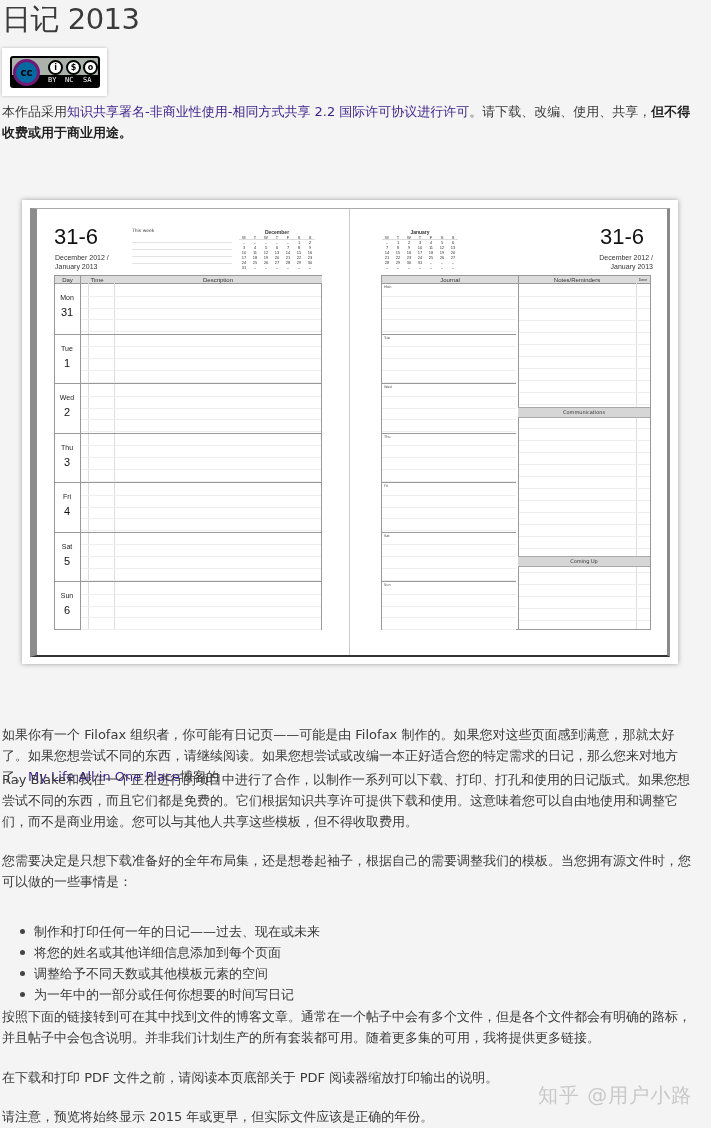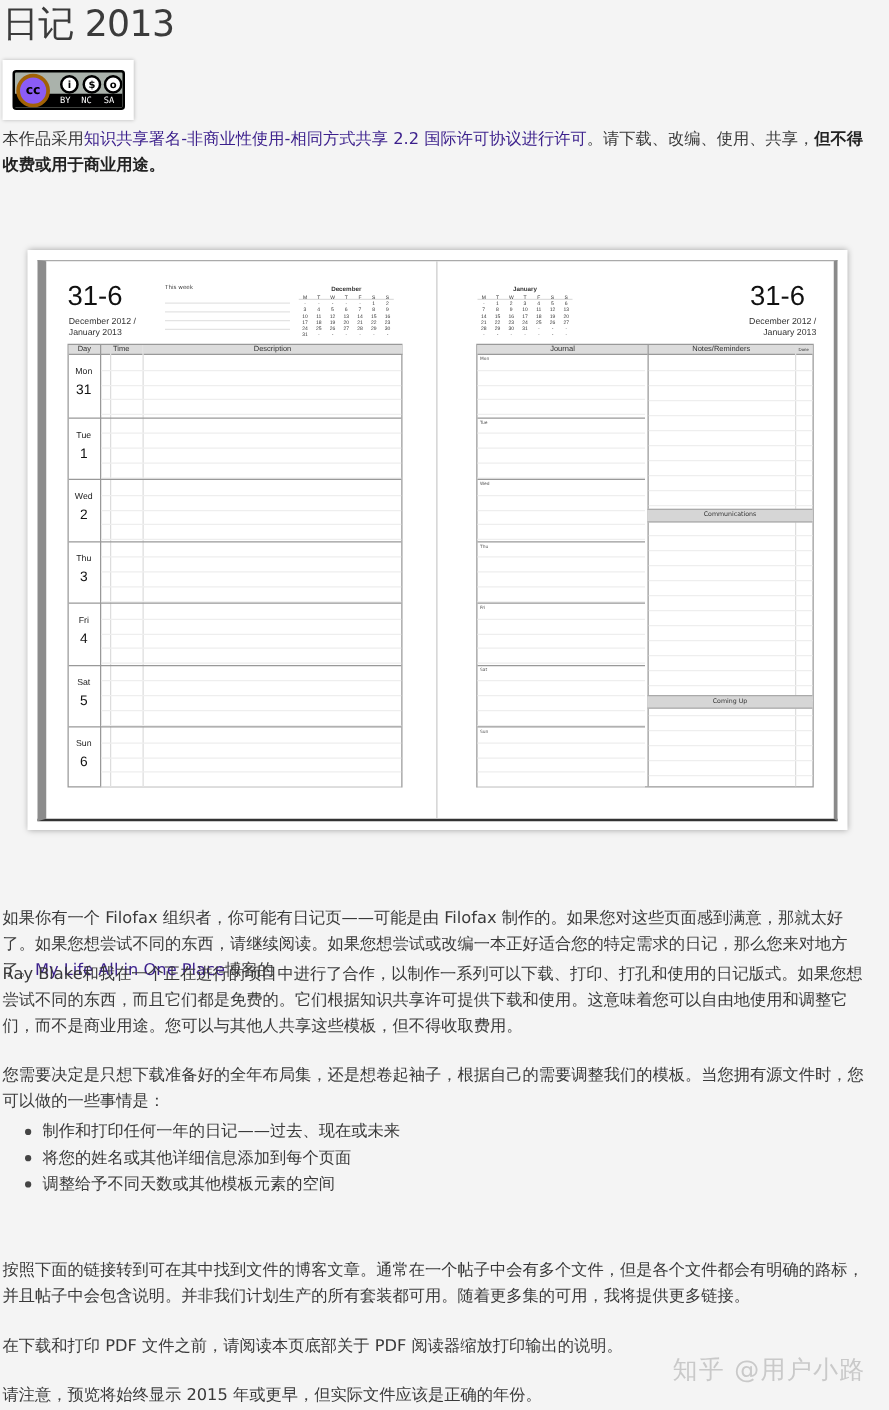--- a/index.html
+++ b/index.html
@@ -19,21 +19,21 @@
     position: absolute; left: 2px; top: 48px; width: 105px; height: 48px;
     background: #fff; box-shadow: 0 0 3px rgba(0,0,0,0.25);
   }
   .cc-badge {
     position: absolute; left: 8px; top: 8px; width: 90px; height: 32px;
     background: #aab2ab; border: 2px solid #000; border-radius: 3px; overflow: hidden;
   }
   .cc-badge .bar { position: absolute; left: 0; right: 0; bottom: 0; height: 11px; background: #000; }
   .cc-badge .cc-circle {
     position: absolute; left: 1px; top: 1px; width: 27px; height: 27px;
-    border-radius: 50%; background: #8b5cf6; border: 3px solid #a16207;
+    border-radius: 50%; background: #0369a1; border: 3px solid #701a75;
     font: bold 10px "DejaVu Sans", sans-serif; color: #000;
     display: flex; align-items: center; justify-content: center;
   }
   .cc-badge .ic {
     position: absolute; top: 2px; width: 15px; height: 15px; border-radius: 50%;
     background: #fff; border: 2px solid #000;
     font: bold 8px "DejaVu Sans", sans-serif; color: #000;
     display: flex; align-items: center; justify-content: center;
   }
   .cc-badge .lbl {
@@ -74,21 +74,21 @@
   .vline.light { background: #ddd; }
   .day-row { position: absolute; left: 0; right: 0; border-top: 1px solid #999; }
   .rule { position: absolute; height: 1px; background: #eee; }
   .day-name { position: absolute; left: 0; width: 24px; text-align: center; font-size: 7px; color: #222; font-family: "Liberation Sans", sans-serif; }
   .day-num { position: absolute; left: 0; width: 24px; text-align: center; font-size: 11px; color: #111; font-family: "Liberation Sans", sans-serif; }
   .jr-label { position: absolute; left: 2px; font-size: 3.5px; color: #555; }
   .section-bar { position: absolute; height: 11px; background: #d6d6d6; border-top: 1px solid #aaa; border-bottom: 1px solid #aaa;
                  font-size: 5px; line-height: 9px; text-align: center; color: #333; }
 
   .watermark { position: absolute; left: 538px; top: 1082px; font-size: 20px; color: #c9c9c9; letter-spacing: 1px; }
-  ul.list { list-style: none; }
+  ul.list { list-style: none; margin-top: 26px; }
   ul.list li { position: relative; padding-left: 34px; height: 21px; }
   ul.list li::before { content: ""; position: absolute; left: 20px; top: 8px; width: 5px; height: 5px; border-radius: 50%; background: #444; }
 </style>
 </head>
 <body>
 
 <h1 class="title">日记 2013</h1>
 
 <div class="cc-wrap">
   <div class="cc-badge">
@@ -425,19 +425,20 @@
   <span>如果你有一个 Filofax 组织者，你可能有日记页——可能是由 Filofax 制作的。如果您对这些页面感到满意，那就太好了。如果您想尝试不同的东西，请继续阅读。如果您想尝试或改编一本正好适合您的特定需求的日记，那么您来对地方了。</span><a class="link" href="#">My Life All in One Place</a><span>博客的</span>
 </p>
 
 <p class="text" style="top:769px">Ray Blake和我在一个正在进行的项目中进行了合作，以制作一系列可以下载、打印、打孔和使用的日记版式。如果您想尝试不同的东西，而且它们都是免费的。它们根据知识共享许可提供下载和使用。这意味着您可以自由地使用和调整它们，而不是商业用途。您可以与其他人共享这些模板，但不得收取费用。</p>
 <p class="text" style="top:850px">您需要决定是只想下载准备好的全年布局集，还是想卷起袖子，根据自己的需要调整我们的模板。当您拥有源文件时，您可以做的一些事情是：</p>
 
 <ul class="list" style="top:895px; left:0;">
   <li>制作和打印任何一年的日记——过去、现在或未来</li>
   <li>将您的姓名或其他详细信息添加到每个页面</li>
   <li>调整给予不同天数或其他模板元素的空间</li>
+  <li>为一年中的一部分或任何你想要的时间写日记</li>
 </ul>
 
 <p class="text" style="top:1006px">按照下面的链接转到可在其中找到文件的博客文章。通常在一个帖子中会有多个文件，但是各个文件都会有明确的路标，并且帖子中会包含说明。并非我们计划生产的所有套装都可用。随着更多集的可用，我将提供更多链接。</p>
 <p class="text" style="top:1067px">在下载和打印 PDF 文件之前，请阅读本页底部关于 PDF 阅读器缩放打印输出的说明。</p>
 <p class="text" style="top:1106px">请注意，预览将始终显示 2015 年或更早，但实际文件应该是正确的年份。</p>
 
 <div class="watermark">知乎 @用户小路</div>
 
 </body></html>

